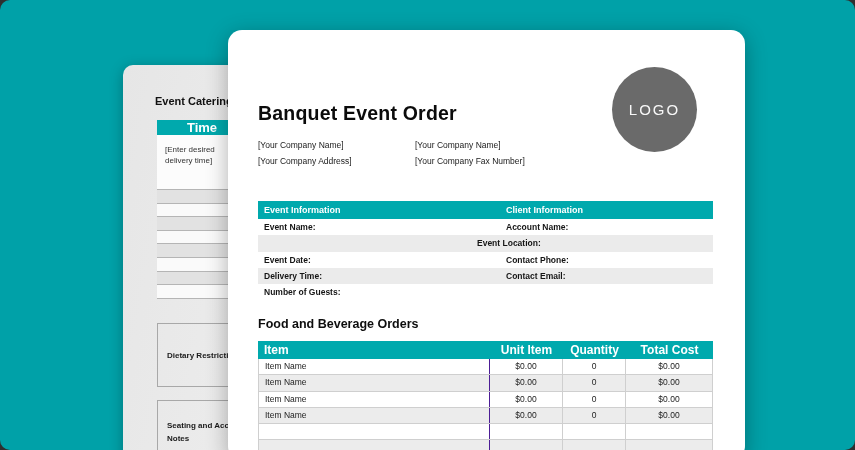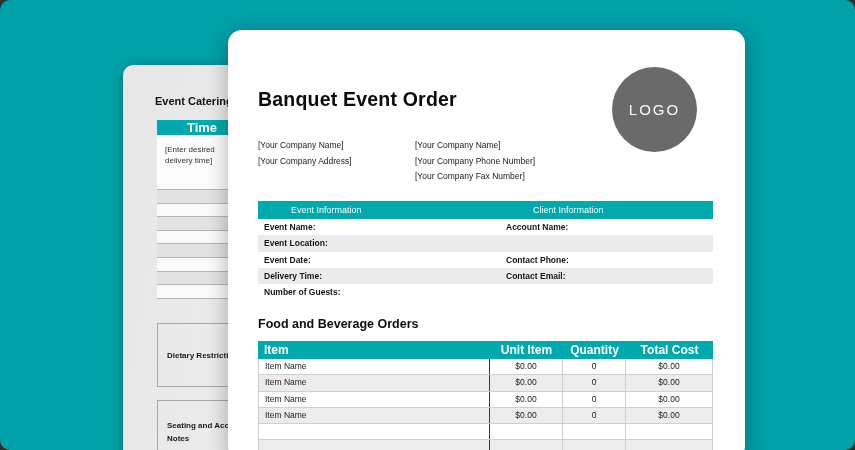--- a/index.html
+++ b/index.html
@@ -31,33 +31,33 @@
             padding-left:9px; font-weight:bold; font-size:8px; color:#1a1a1a; display:flex; }
   .bc-box.one { top:258px; align-items:center; }
   .bc-box.two { top:335px; flex-direction:column; justify-content:center; line-height:13px; }
 
   
   .front-card {
     position:absolute; left:228px; top:30px; width:517px; height:430px;
     background:#ffffff; border-radius:14px;
     box-shadow:0 5px 22px rgba(0,0,0,.3);
   }
-  .fc-title { position:absolute; left:30px; top:58px; font-size:19.5px; font-weight:bold; color:#0b0b0b; letter-spacing:.2px; }
+  .fc-title { position:absolute; left:30px; top:72px; font-size:19.5px; font-weight:bold; color:#0b0b0b; letter-spacing:.2px; }
   .logo { position:absolute; left:384px; top:37px; width:85px; height:85px; border-radius:50%;
           background:var(--logo-circle,#6a6a6a); display:flex; align-items:center; justify-content:center; }
   .logo span { color:#f8f8f8; font-size:15px; letter-spacing:2px; }
   .company { position:absolute; top:108px; font-size:8.5px; font-weight:normal; color:#1a1a1a; line-height:15.5px; }
   .company.left { left:30px; }
   .company.right { left:187px; }
   .company div { white-space:nowrap; }
 
   .event-table { position:absolute; left:30px; top:171px; width:455px; }
   .et-head { display:flex; height:18px; background:var(--header,#00a9ad); color:#fff;
-             font-size:9px; font-weight:normal; line-height:18px;padding-left:27px; }
-  .et-row { display:flex; height:16.3px; line-height:16.3px; font-size:8.5px; font-weight:bold; color:#151515; }
+             font-size:9px; font-weight:bold; line-height:18px; }
+  .et-row { display:flex; height:16.3px; line-height:16.3px; font-size:8.5px; font-weight:bold; color:#151515;justify-content:flex-end; }
   .et-body .et-row:nth-child(even) { background:#ebebeb; }
   .et-c1 { width:242px; padding-left:6px; }
   .et-c2 { flex:1; padding-left:6px; }
 
   .fb-heading { position:absolute; left:30px; top:287px; font-size:12.5px; font-weight:bold; color:#0d0d0d; }
   .fb-table { position:absolute; left:30px; top:311px; width:455px; }
   .fb-head { display:flex; height:18px; background:var(--header,#00a9ad); color:#fff;
              font-size:12px; font-weight:bold; line-height:18px; }
   .fb-row { display:flex; height:16.3px; line-height:15.5px; font-size:8.5px; color:#222;
             border-bottom:1px solid #cfcfcf; }
@@ -110,21 +110,20 @@
     <div class="logo">
       <span>LOGO</span>
     </div>
 
     <div class="company left">
       <div>[Your Company Name]</div>
       <div>[Your Company Address]</div>
     </div>
     <div class="company right">
       <div>[Your Company Name]</div>
-      <div>[Your Company Phone Number]</div>
       <div>[Your Company Fax Number]</div>
     </div>
 
     <div class="event-table">
       <div class="et-head">
         <div class="et-c1">Event Information</div>
         <div class="et-c2">Client Information</div>
       </div>
       <div class="et-body">
         <div class="et-row">

